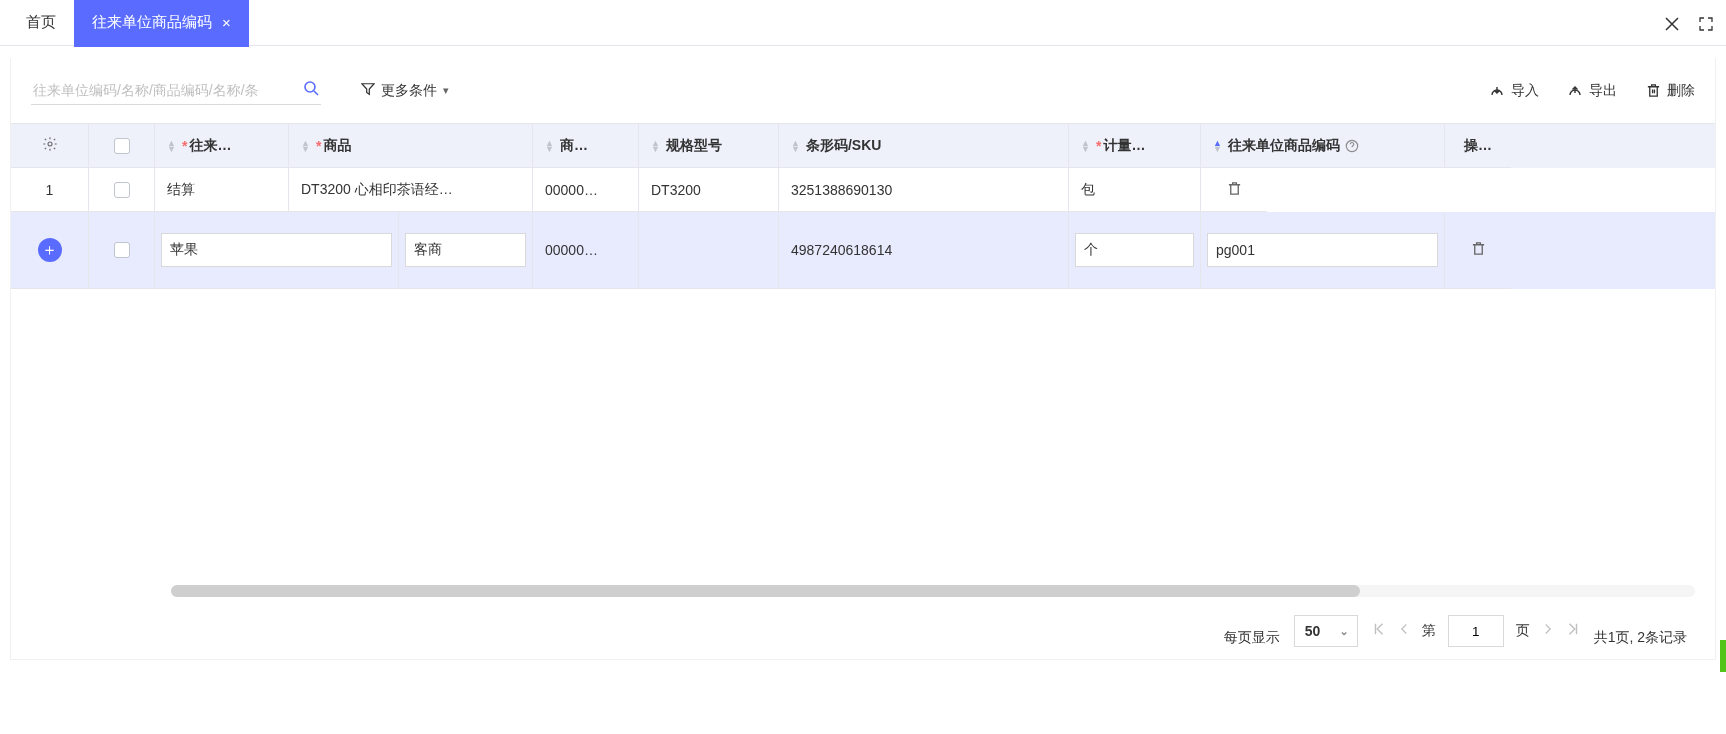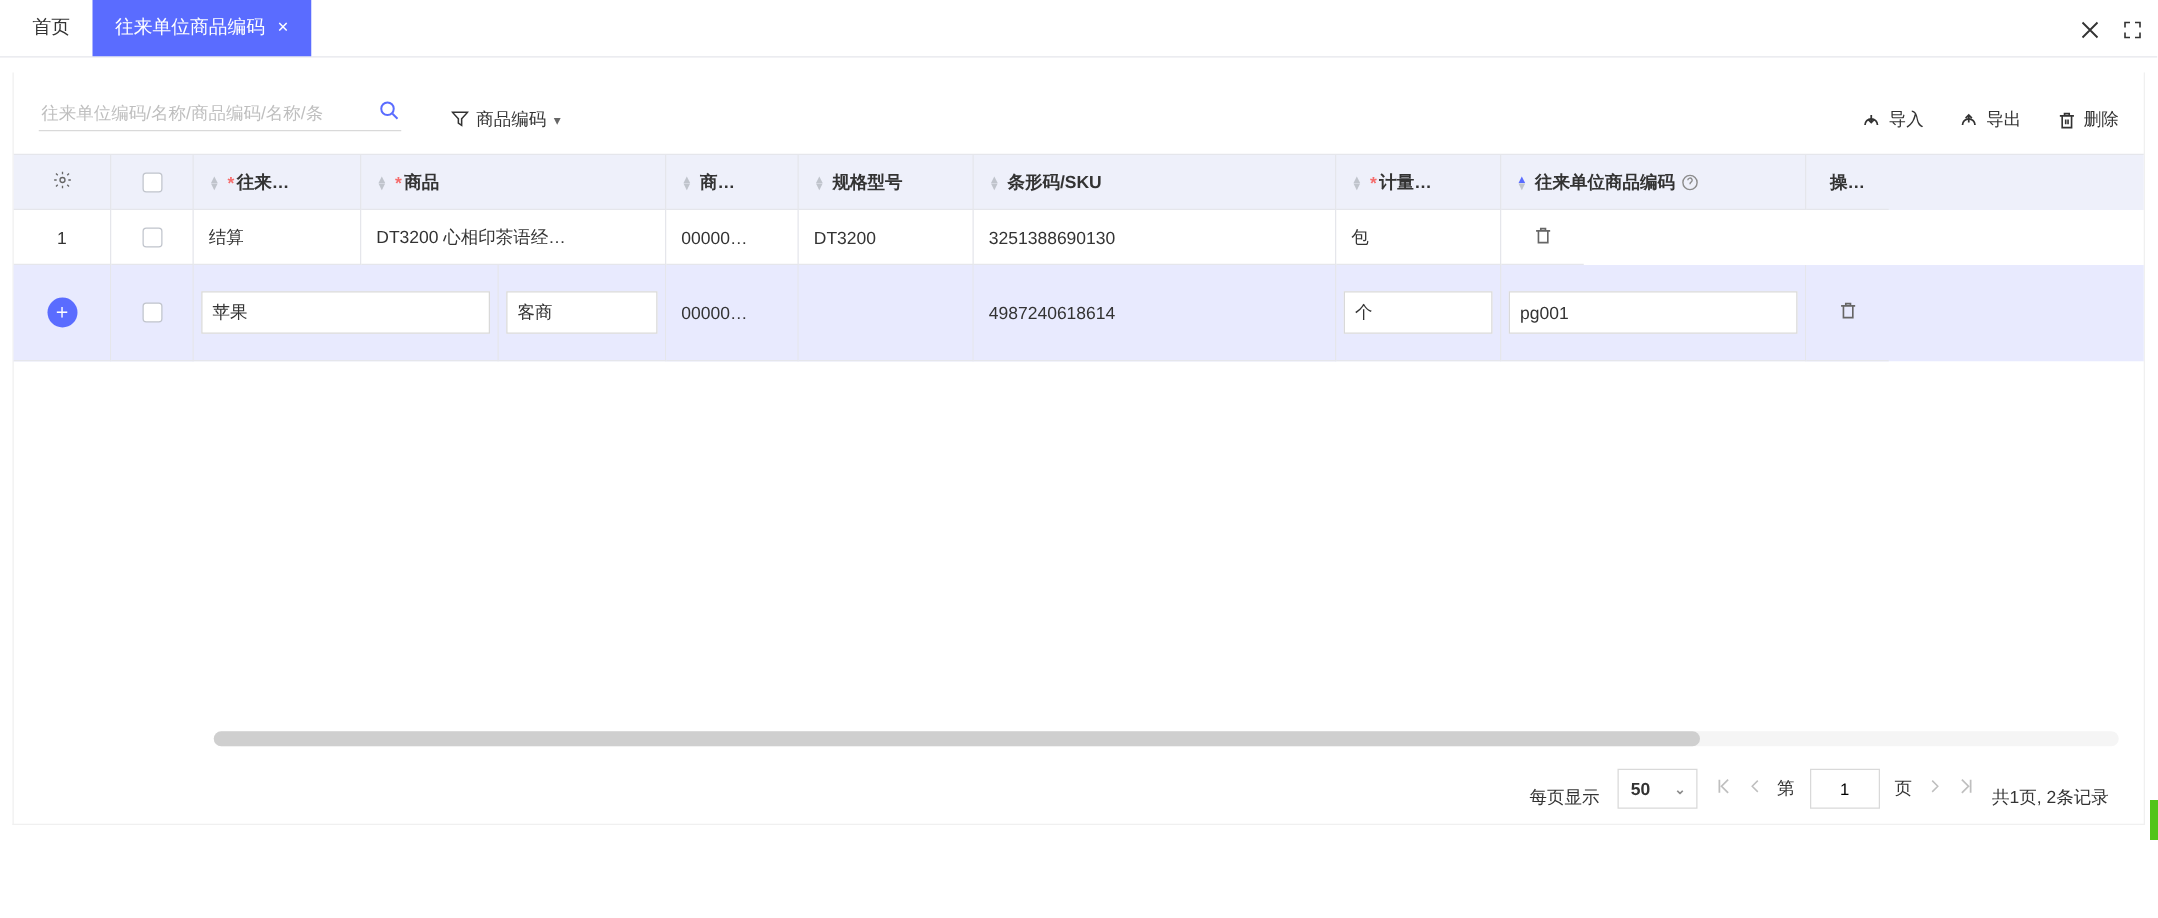--- a/index.html
+++ b/index.html
@@ -5,21 +5,21 @@
   * { box-sizing: border-box; margin: 0; padding: 0; }
   body {
     font-family: "PingFang SC","Microsoft YaHei",sans-serif;
     font-size: 14px;
     color: #333;
     background: #fff;
   }
   
   .tabbar {
     display: flex;
-    align-items: flex-end;
+    align-items: center;
     height: 46px;
     border-bottom: 1px solid #e5e6eb;
     padding-left: 8px;
     position: relative;
   }
   .tab {
     display: flex;
     align-items: center;
     height: 48px;
     padding: 0 18px;
@@ -55,21 +55,21 @@
   }
   .panel {
     background:#fff;
     border:1px solid #f0f0f0;
     border-top:none;
     padding-top:18px;
   }
   
   .toolbar {
     display:flex;
-    align-items:flex-end;
+    align-items:center;
     padding:0 20px 18px 20px;
   }
   .search-wrap {
     position:relative;
     width: 290px;
   }
   .search-wrap input {
     width:100%;
     border:none;
     border-bottom:1px solid #d9d9d9;
@@ -245,21 +245,21 @@
               <path d="M11 11 L15 15"></path>
           </svg>
         </span>
       </div>
       <div class="more-cond">
         <span class="fico">
           <svg width="14" height="14" viewBox="0 0 16 16" fill="none" stroke="currentColor" stroke-width="1.4">
             <path d="M1 2 H15 L9.5 8 V14 L6.5 12 V8 Z"></path>
           </svg>
         </span>
-        <span>商品编码</span>
+        <span>更多条件</span>
         <span class="caret">▾</span>
       </div>
 
       <div class="toolbar-right">
         <div class="act">
           <span class="ico">
             <svg width="16" height="16" viewBox="0 0 16 16" fill="none" stroke="currentColor" stroke-width="1.4">
               <path d="M3 12 A5 5 0 1 1 13 12"></path>
                 <path d="M8 4 V10 M5.5 7.5 L8 10 L10.5 7.5"></path>
             </svg>

